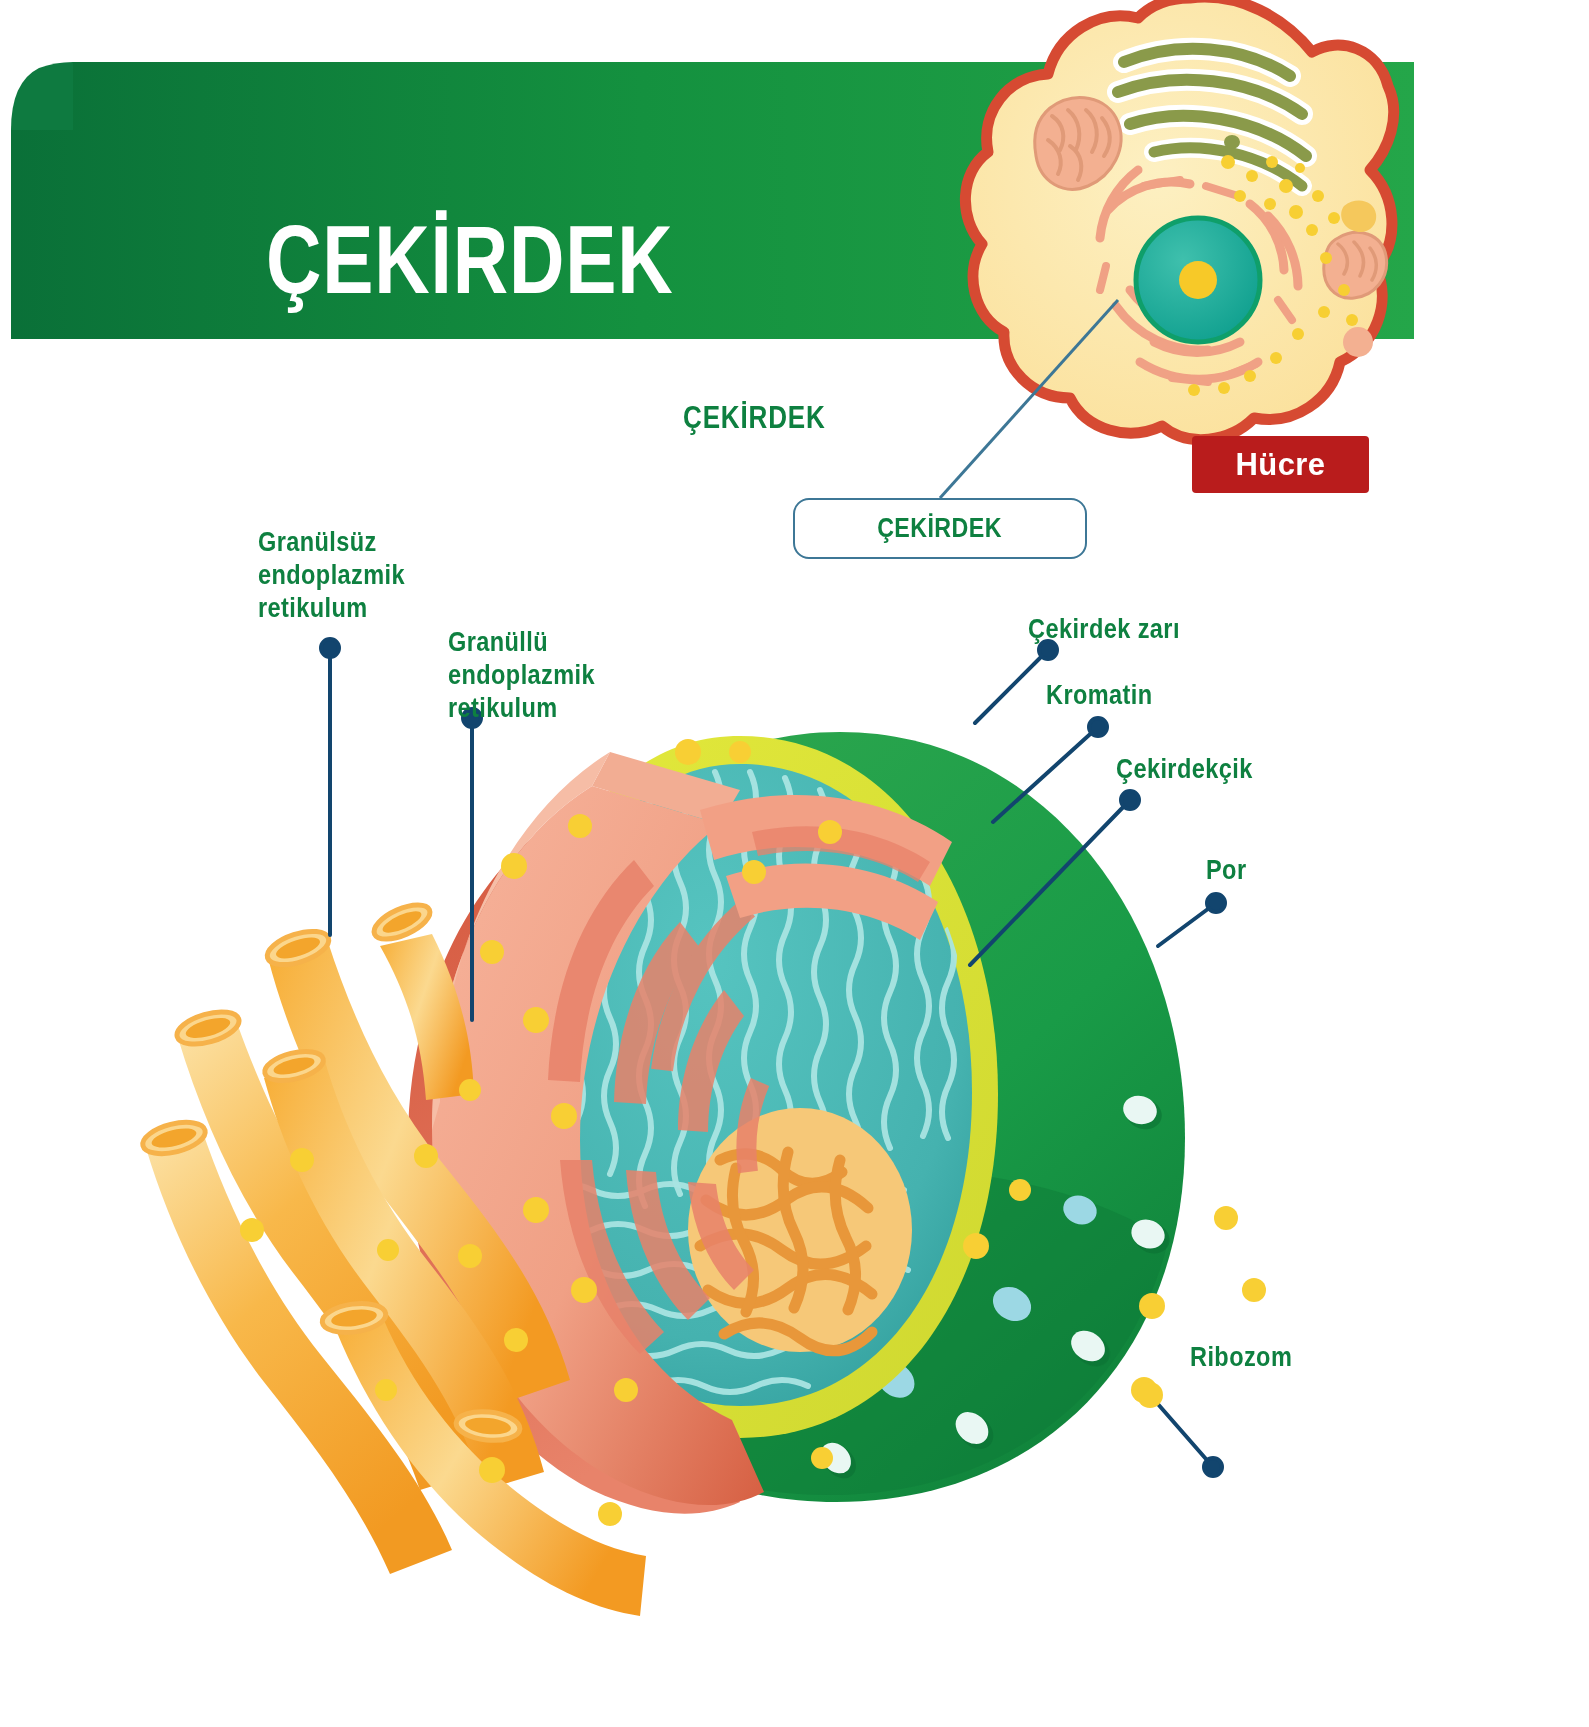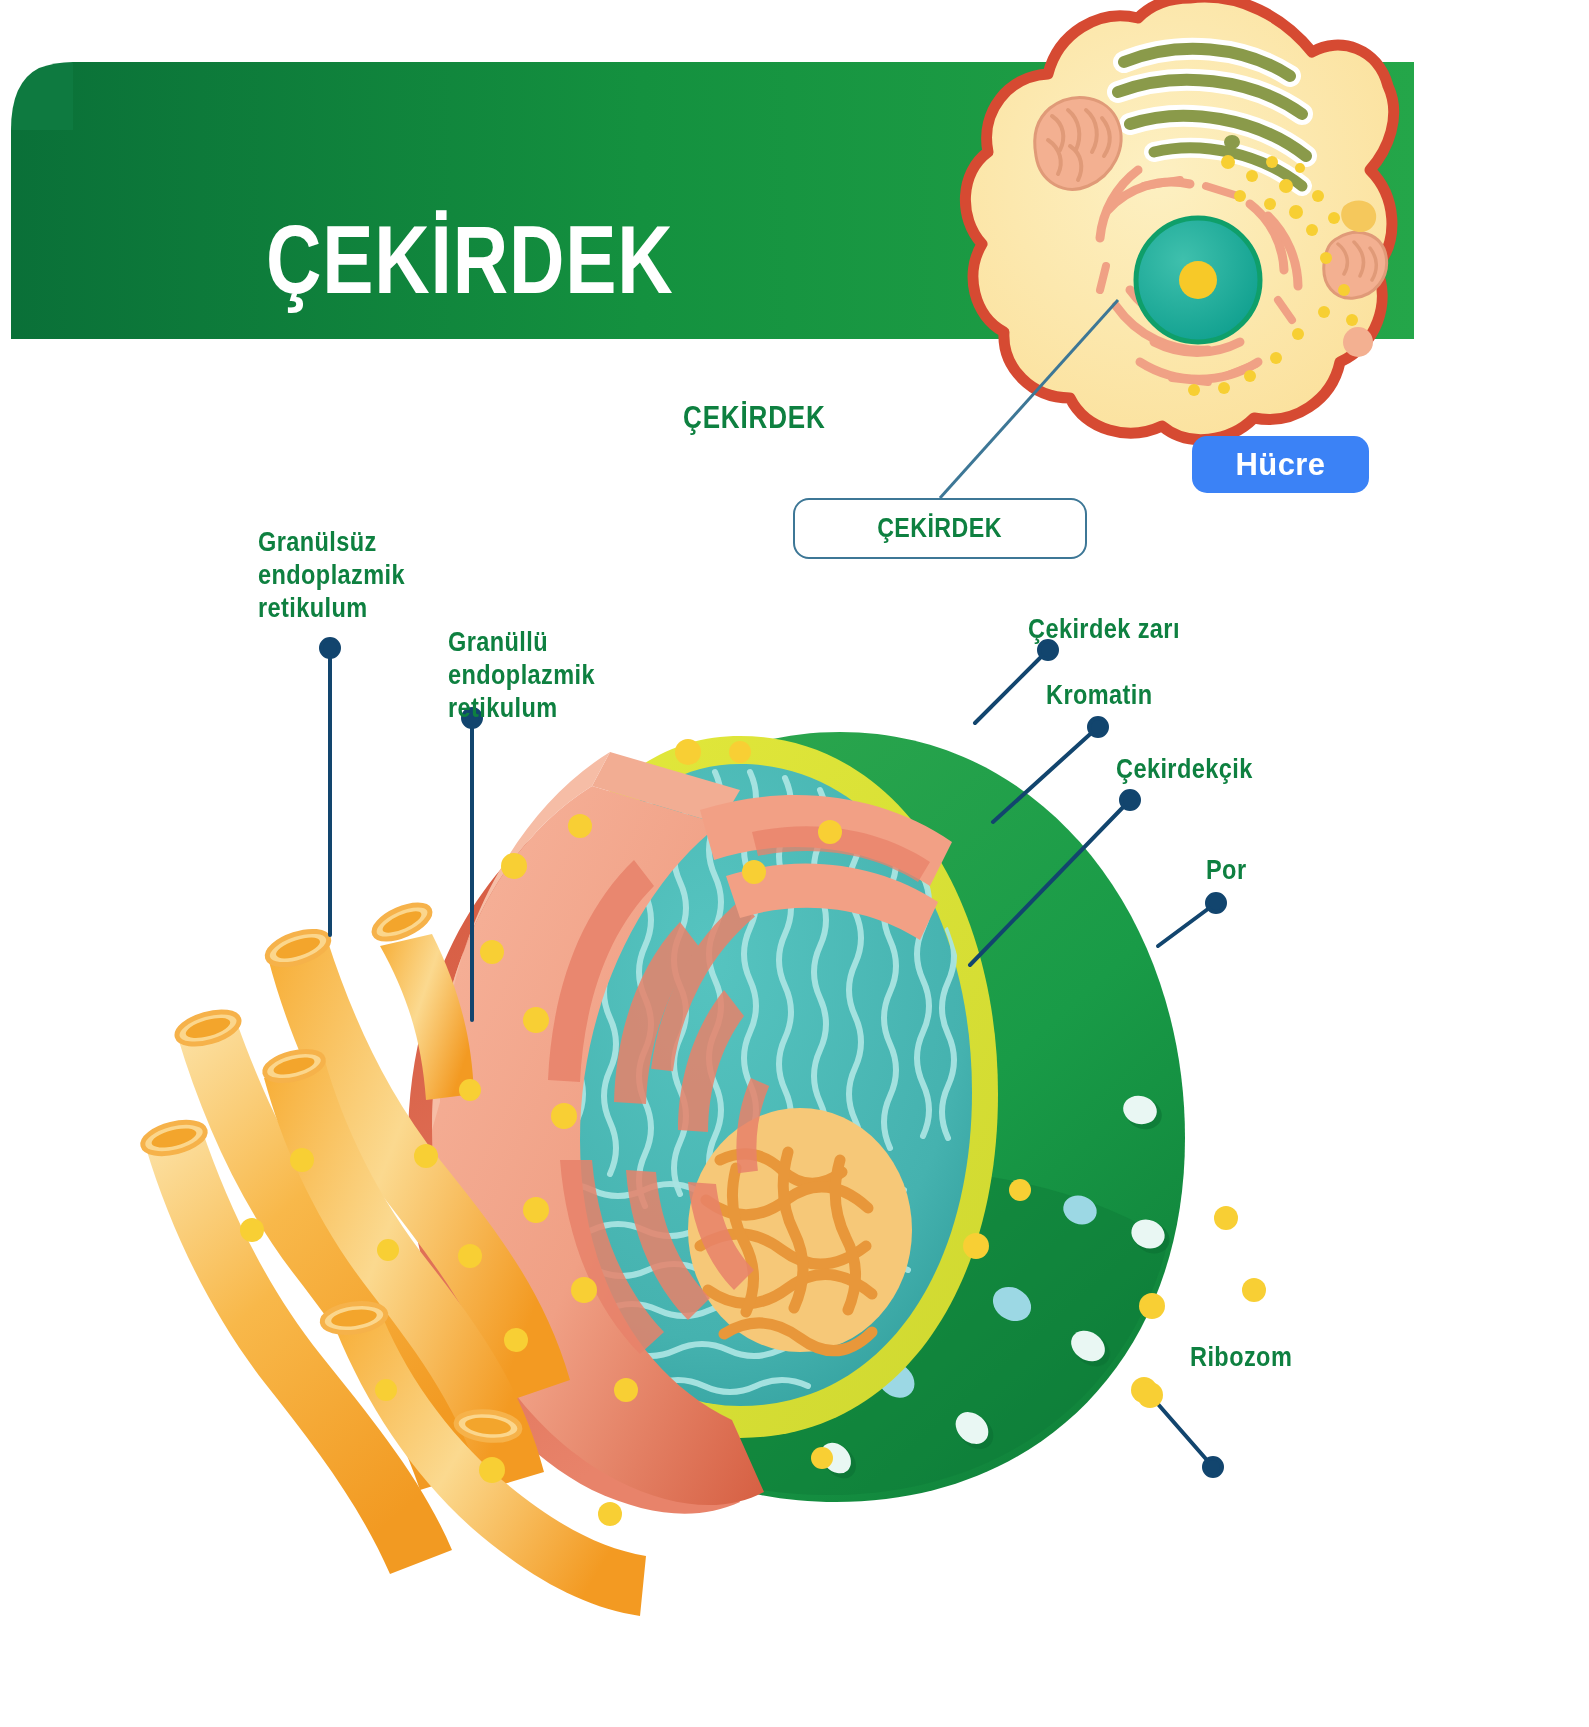--- a/index.html
+++ b/index.html
@@ -40,21 +40,21 @@
     display:flex;align-items:center;justify-content:center;
   }
   #boxed-cekirdek span{
     font-size:27px;font-weight:bold;color:#0e8040;
     transform:scaleX(.86);letter-spacing:.5px;
   }
 
   
   #hucre-badge{
     position:absolute;left:1192px;top:436px;width:177px;height:57px;
-    background:#3b82f6;border-radius:15px;
+    background:#b91c1c;border-radius:4px;
     display:flex;align-items:center;justify-content:center;
   }
   #hucre-badge span{
     color:#ffffff;font-size:31px;font-weight:bold;letter-spacing:.4px;
   }
 
   svg{display:block;overflow:visible;}
   .vecbox{position:absolute;}
 </style>
 </head>

